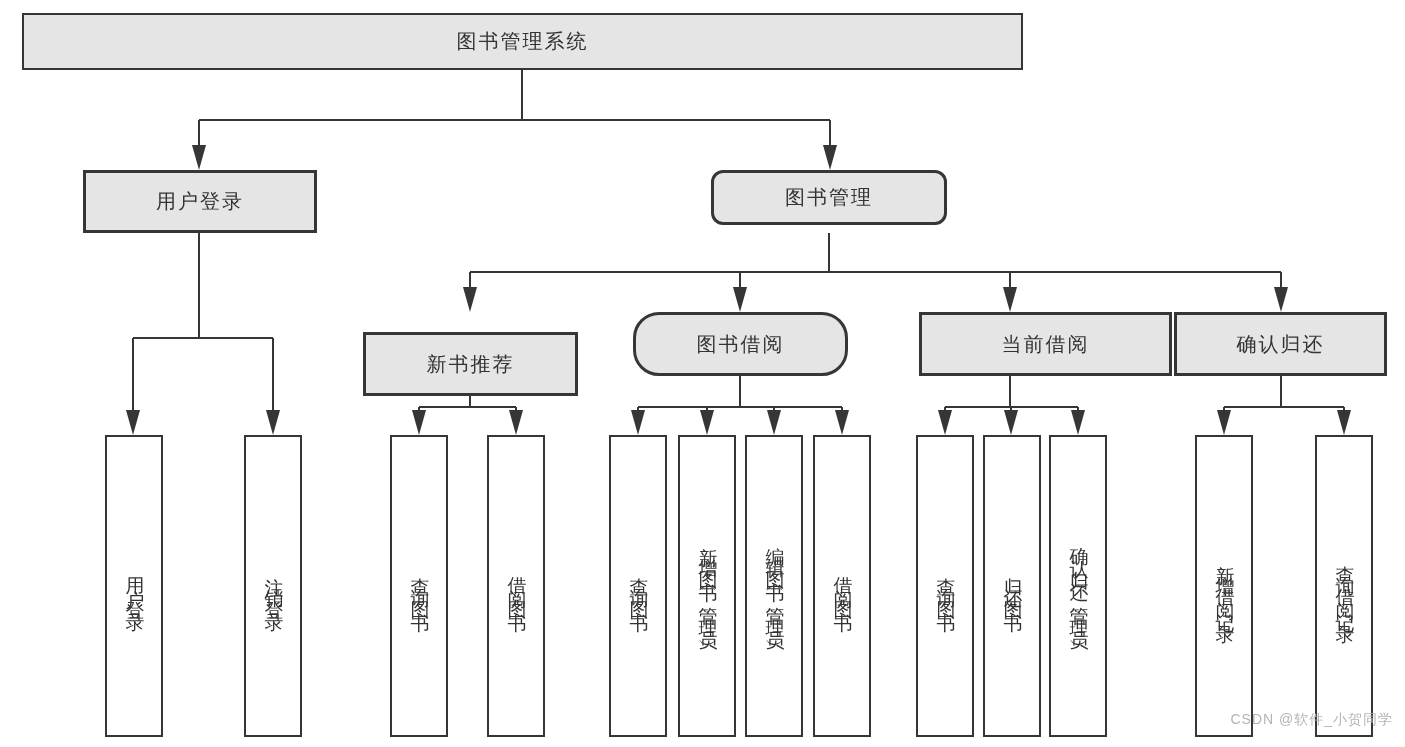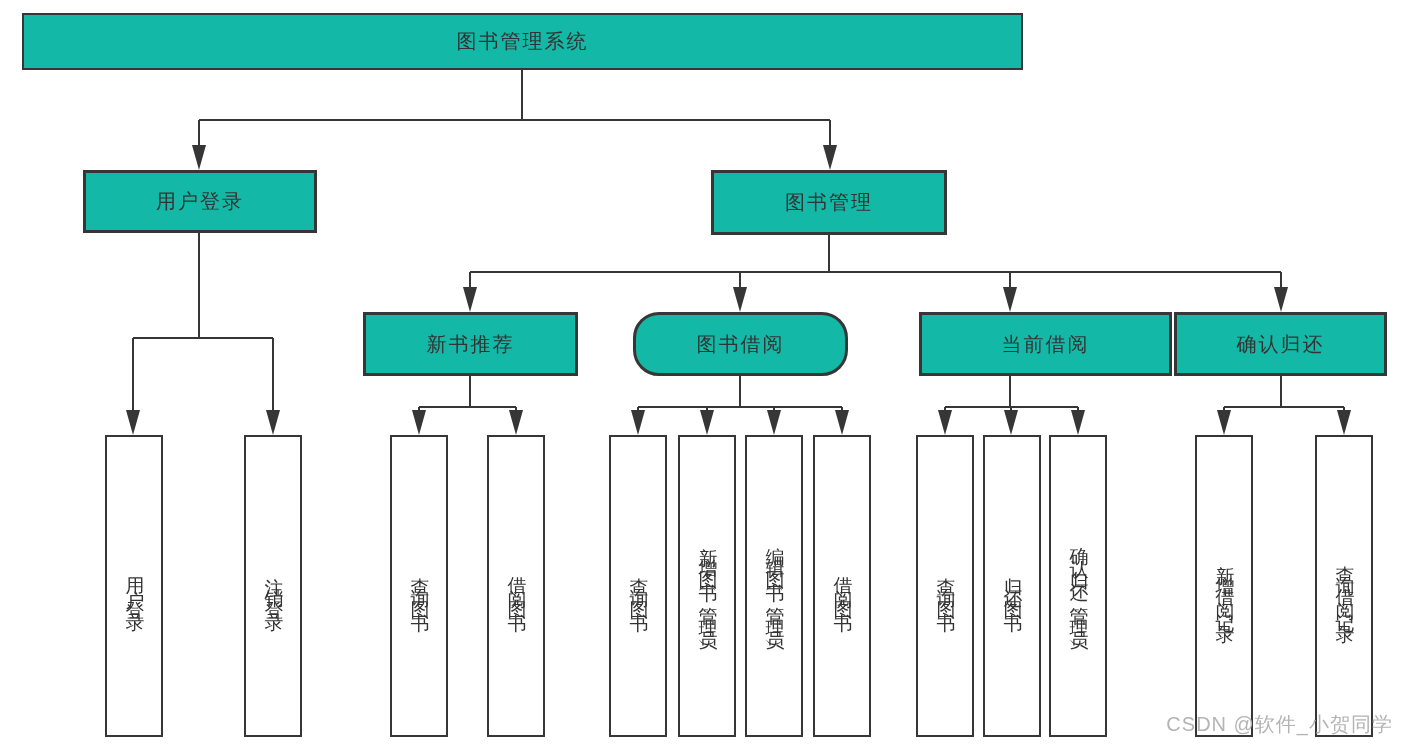--- a/index.html
+++ b/index.html
@@ -2,41 +2,41 @@
 <html><head>
 <meta charset="utf-8">
 <style>
   html,body{margin:0;padding:0;background:#fff;}
   .canvas{
     position:relative;width:1405px;height:747px;background:#fff;
     font-family:"Liberation Sans",sans-serif;color:#333;overflow:hidden;
   }
   .wires{position:absolute;left:0;top:0;width:1405px;height:747px;}
   .node{
-    position:absolute;background:#14b8a6;border:3px solid #363636;box-sizing:border-box;
+    position:absolute;background:#e5e5e5;border:3px solid #363636;box-sizing:border-box;
     display:flex;align-items:center;justify-content:center;
     font-size:20px;letter-spacing:2px;white-space:nowrap;
   }
   .node.root{left:22px;top:13px;width:1001px;height:57px;border-width:2px;}
   .node.l1-a{left:83px;top:170px;width:234px;height:63px;}
-  .node.l1-b{left:711px;top:170px;width:236px;height:65px;}
+  .node.l1-b{left:711px;top:170px;width:236px;height:55px;border-radius:12px;}
   .node.l2{top:312px;height:64px;}
-  .node.l2-a{left:363px;width:215px;}
+  .node.l2-a{left:363px;width:215px;margin-top:20px;}
   .node.l2-b{left:633px;width:215px;border-radius:26px;}
   .node.l2-c{left:919px;width:253px;}
   .node.l2-d{left:1174px;width:213px;}
   .leaf{
     position:absolute;top:435px;width:58px;height:302px;background:#fff;
     border:2px solid #363636;box-sizing:border-box;
     writing-mode:vertical-rl;text-orientation:mixed;
     font-size:19px;letter-spacing:12px;line-height:52px;text-align:center;
     white-space:nowrap;
   }
   .watermark{
-    position:absolute;right:12px;top:711px;font-size:20px;letter-spacing:1px;
+    position:absolute;right:12px;top:711px;font-size:14px;letter-spacing:1px;
     color:#b4b4b4;white-space:nowrap;
   }
 </style>
 </head>
 <body>
 
 <div class="canvas">
 
   <svg class="wires" viewBox="0 0 1405 747" xmlns="http://www.w3.org/2000/svg" aria-hidden="true">
     <g stroke="#363636" stroke-width="2" fill="none">

